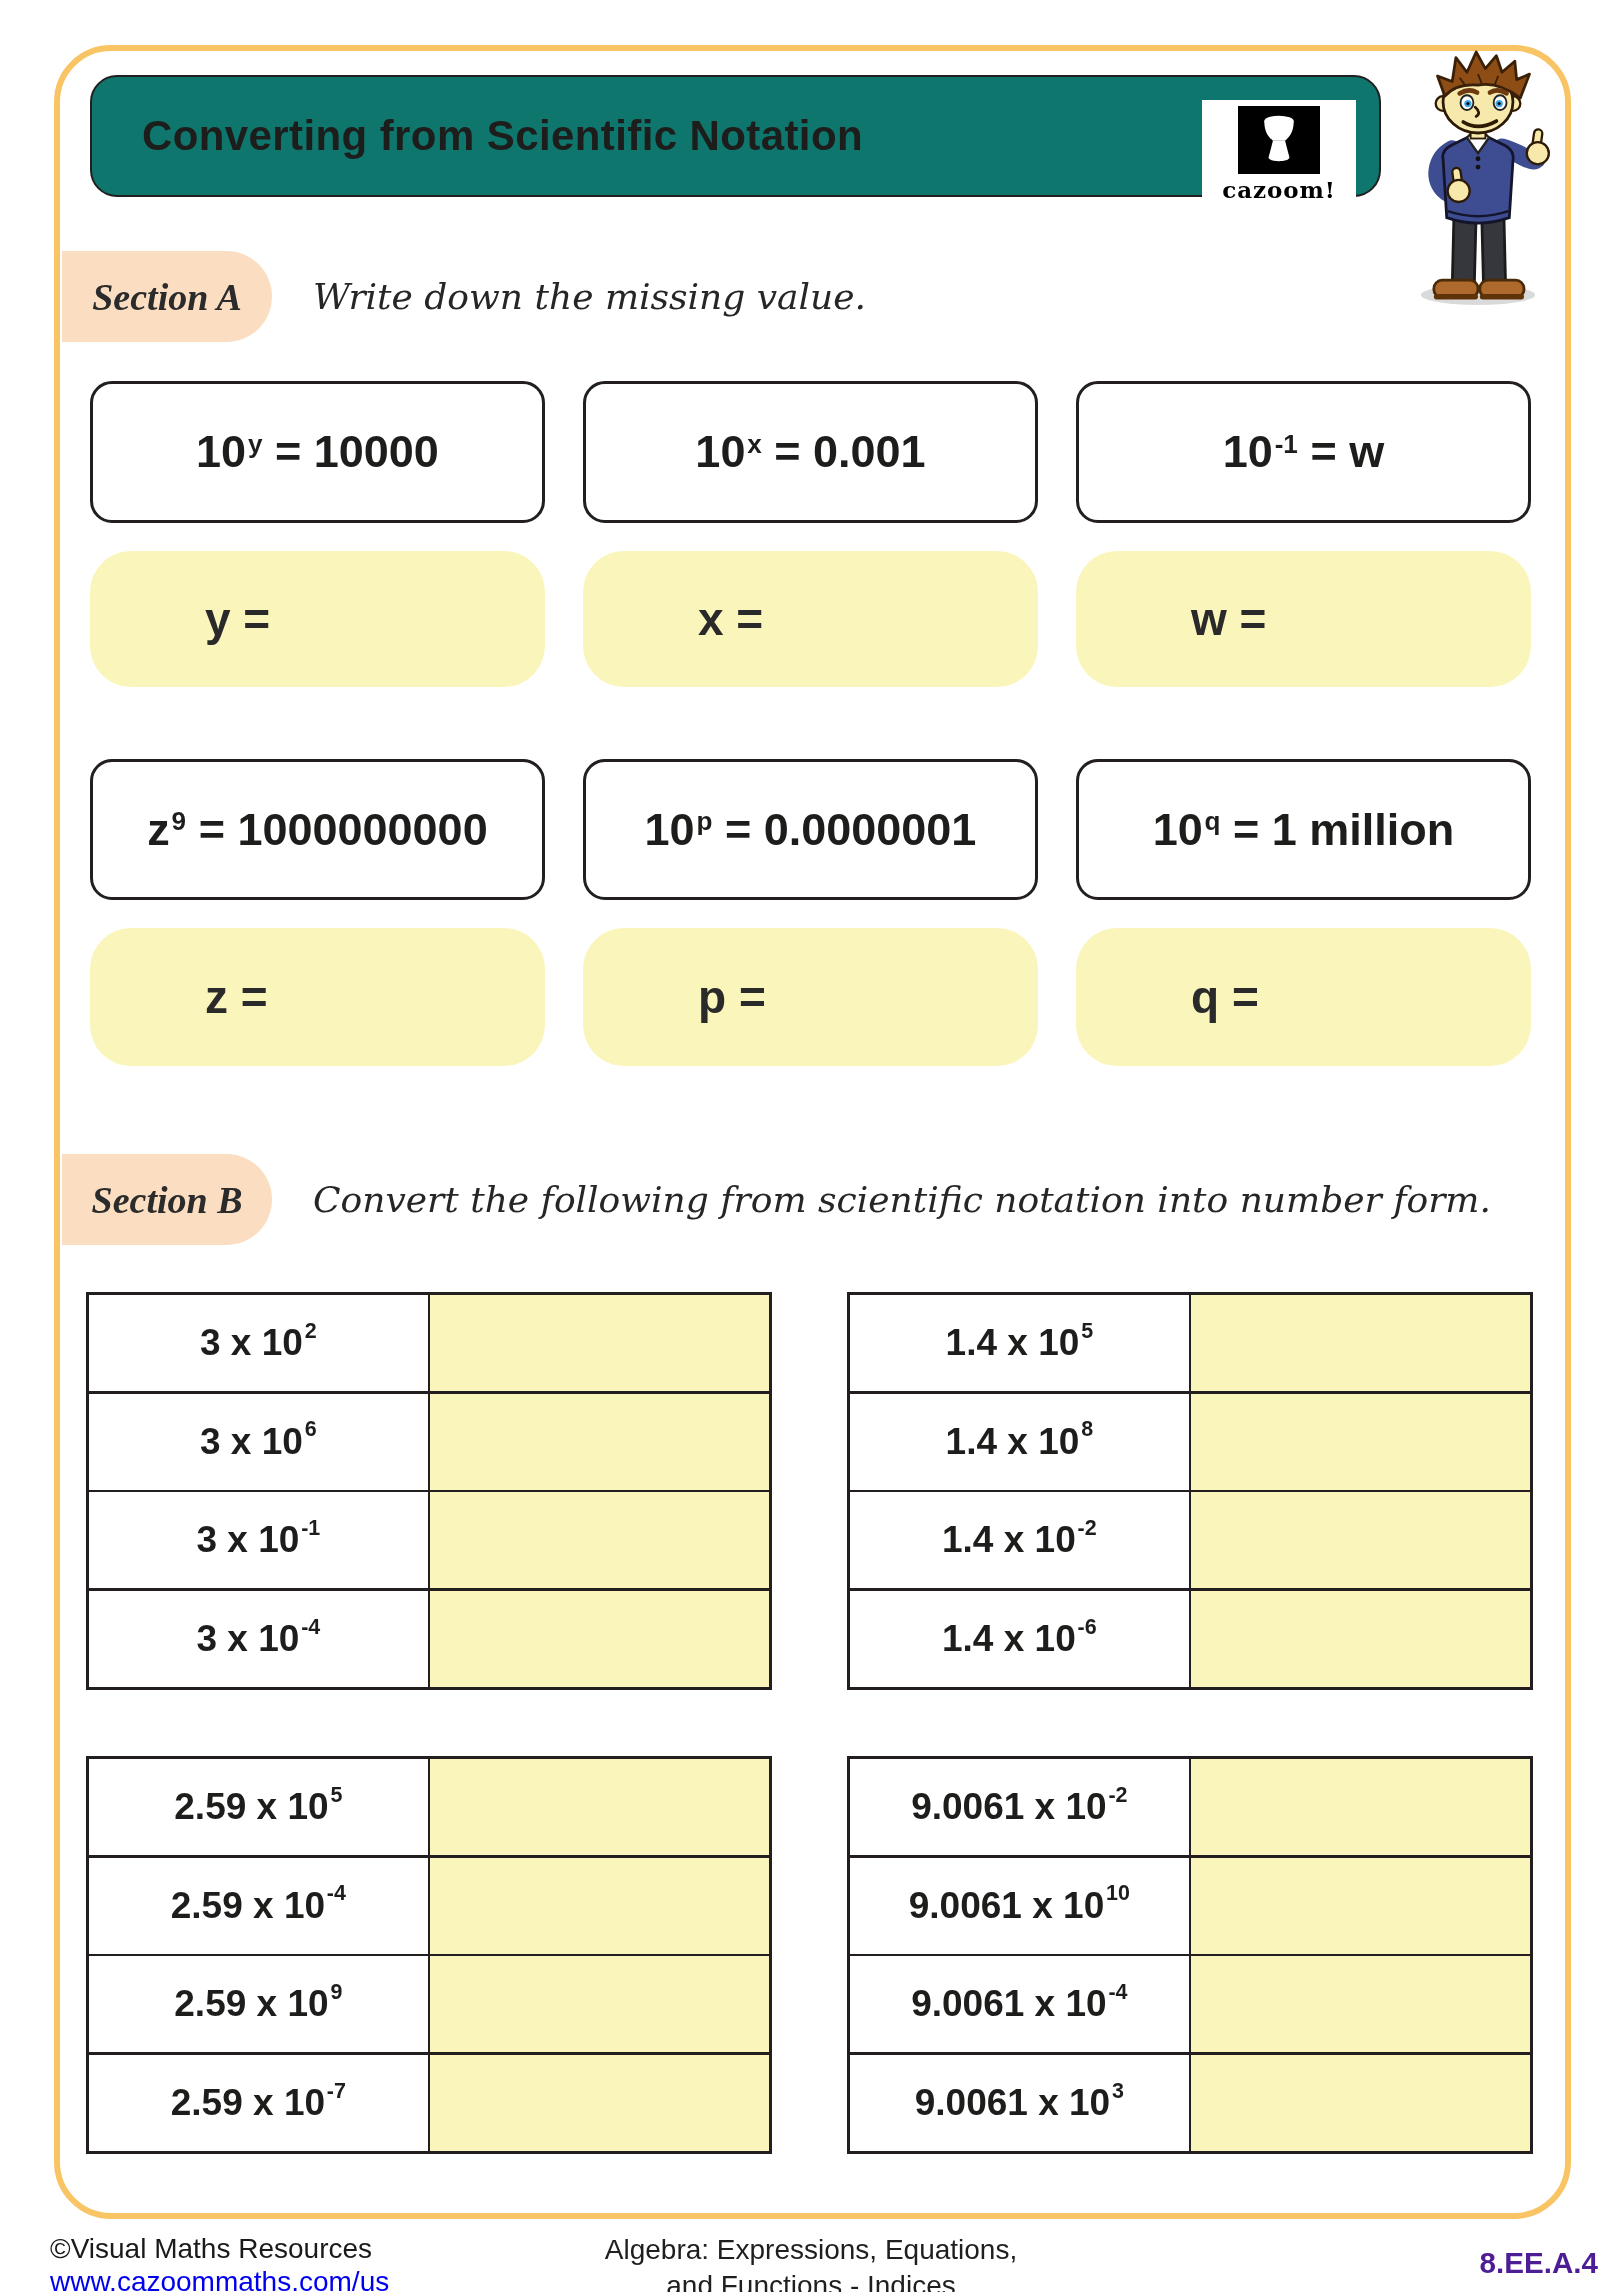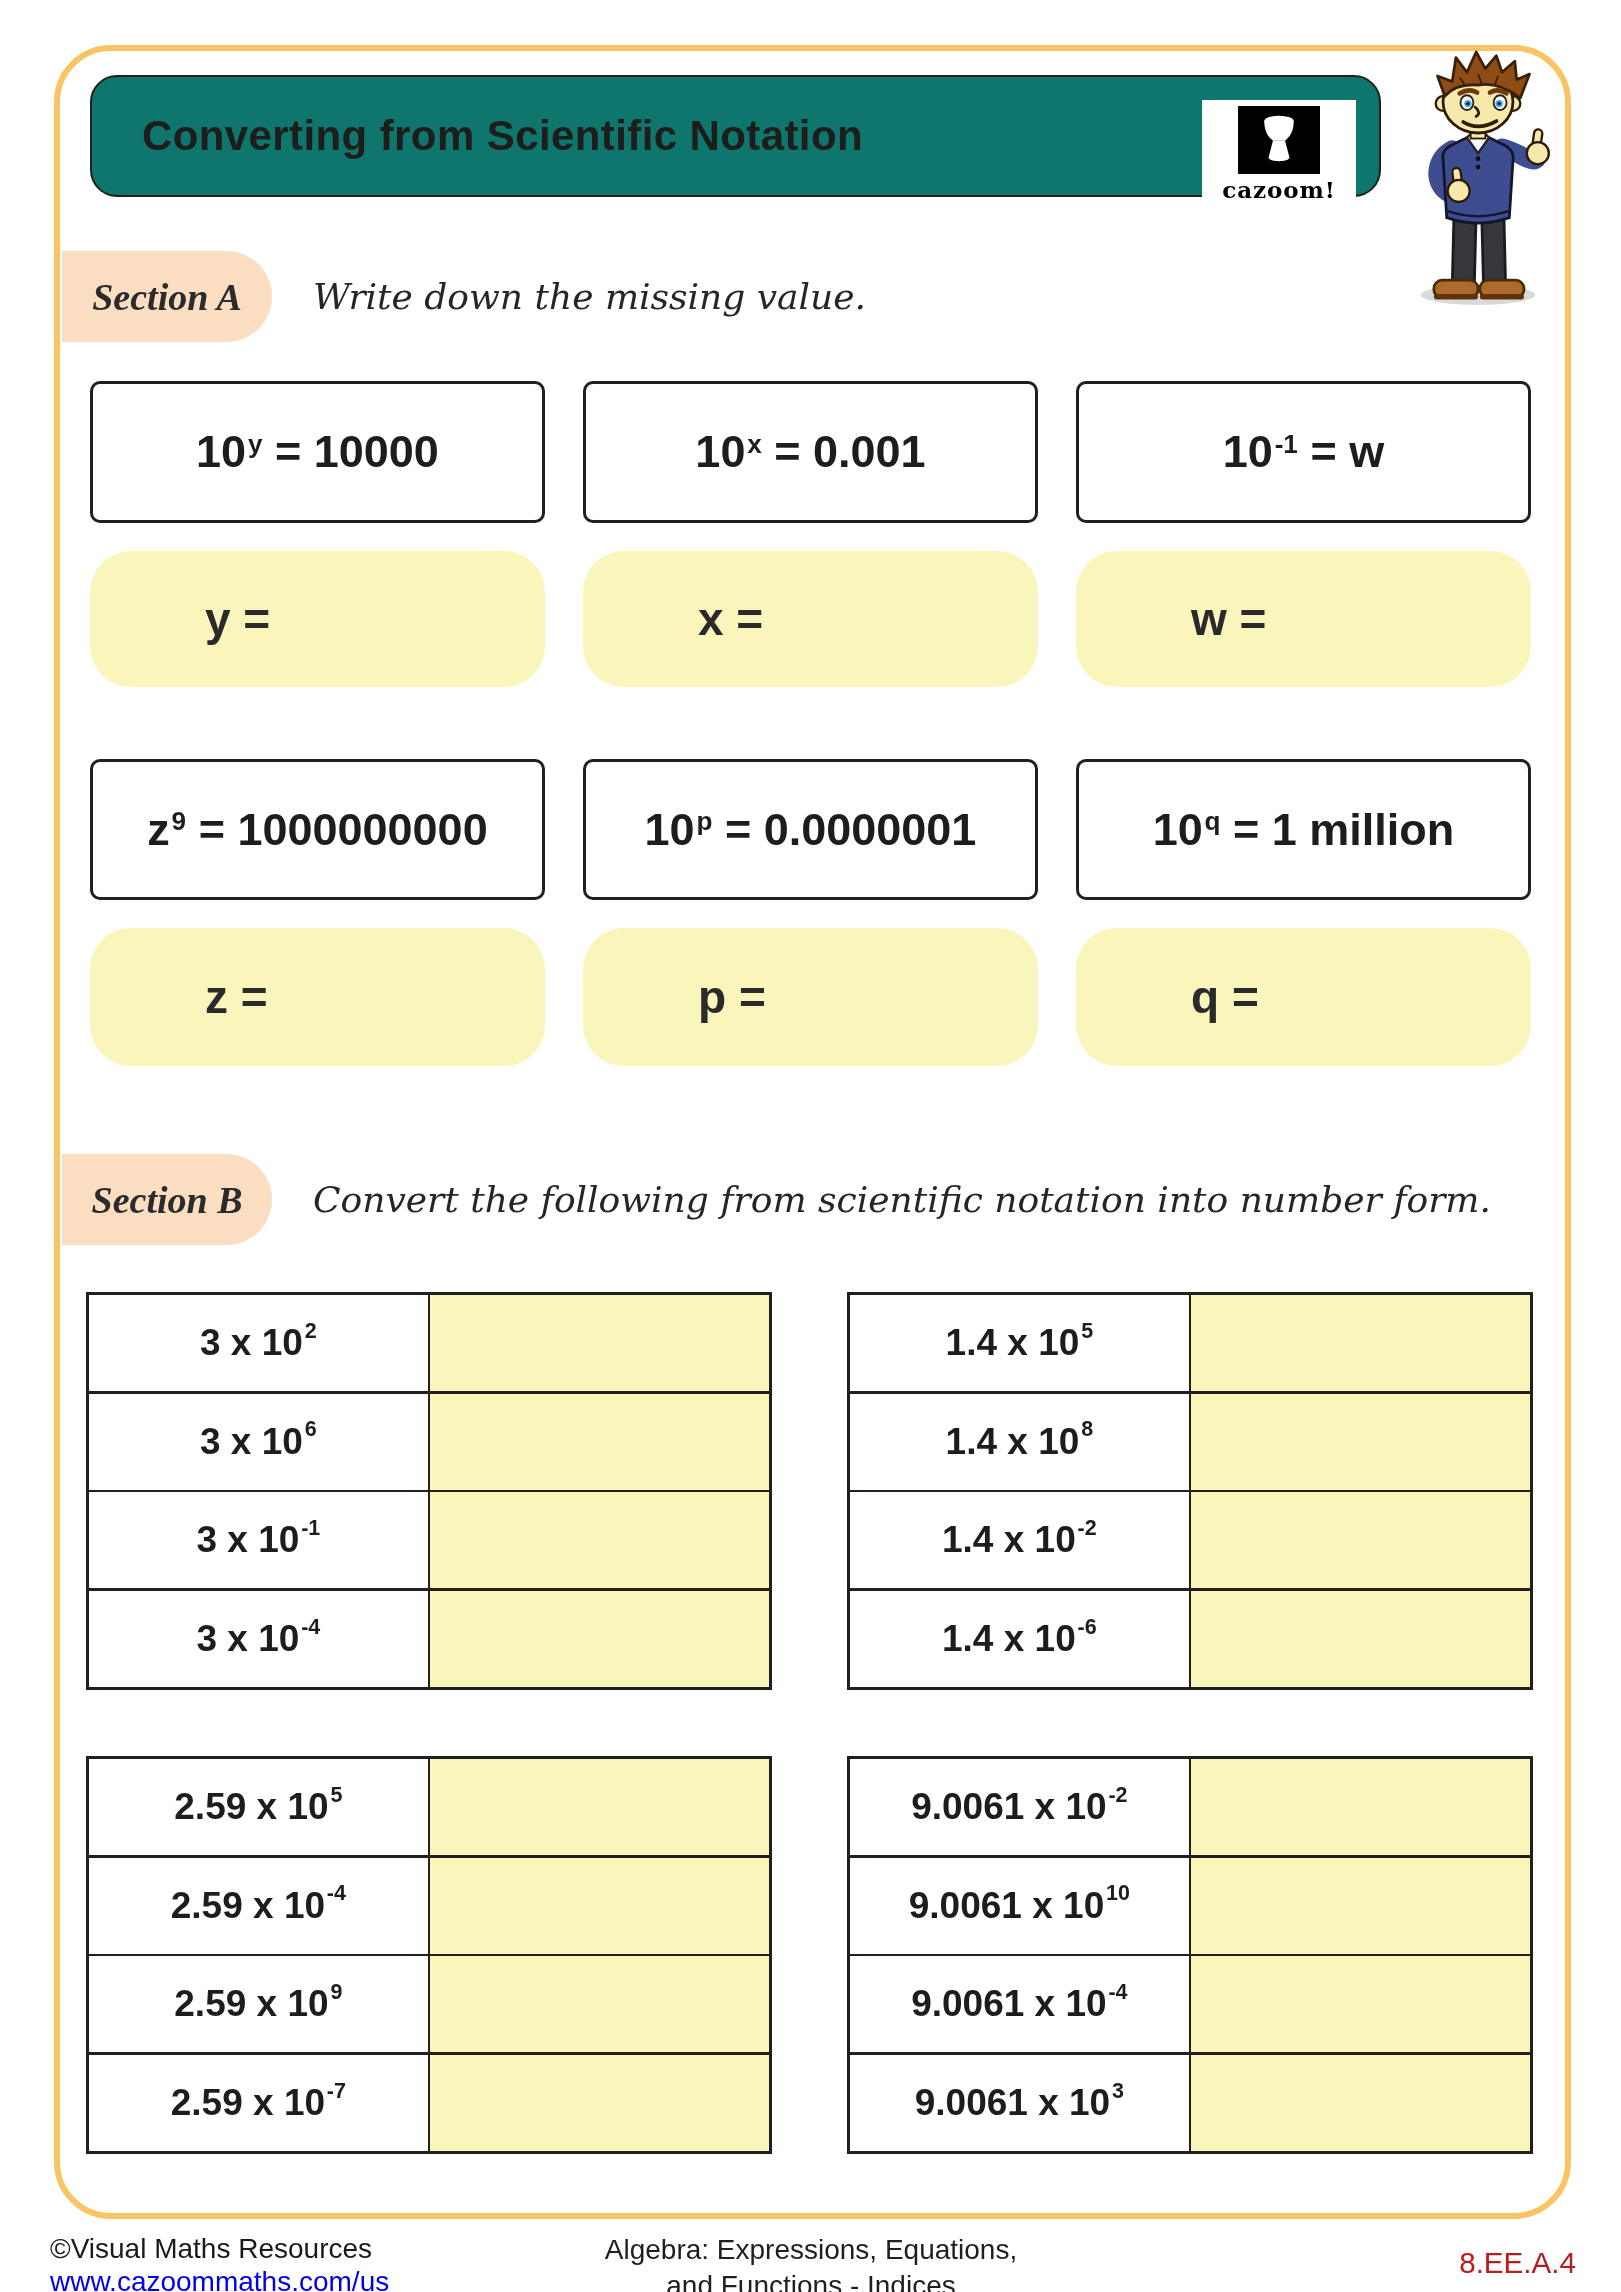--- a/index.html
+++ b/index.html
@@ -20,38 +20,38 @@
   .character{position:absolute;left:1386px;top:50px;width:184px;height:258px;}
   
   .badge{position:absolute;left:62px;width:210px;height:91px;background:#FBDEC2;
          border-radius:0 47px 47px 0;display:flex;align-items:center;justify-content:center;
          font-family:Liberation Serif, serif;font-style:italic;font-weight:bold;
          font-size:38px;color:#2b2b2b;}
   .caption{position:absolute;left:313px;height:91px;display:flex;align-items:center;
          font-family:"DejaVu Serif","Liberation Serif",serif;font-style:italic;
          font-size:36px;color:#262626;justify-content:center;}
   
-  .qcard{position:absolute;width:455px;background:#fff;border:3.6px solid #231f20;border-radius:10px;
+  .qcard{position:absolute;width:455px;background:#fff;border:3.6px solid #231f20;border-radius:22px;
          box-sizing:border-box;display:flex;align-items:center;justify-content:center;
          font-size:45px;font-weight:bold;color:#1d1d1b;}
   .acard{position:absolute;width:455px;background:#FAF6BB;border-radius:41px;box-sizing:border-box;
          display:flex;align-items:center;padding-left:115px;font-size:46px;font-weight:bold;color:#2a2a2a;}
   .sup{font-size:58%;position:relative;top:-.55em;margin-left:1.8px;}
   
   .qtable{position:absolute;width:686px;box-sizing:border-box;border:3.6px solid #231f20;background:#231f20;
           display:grid;grid-template-columns:1fr 1fr;grid-auto-rows:96px;gap:2.7px;}
   .tcell{display:flex;align-items:center;justify-content:center;font-size:37px;font-weight:bold;color:#1d1d1b;text-align:center;}
   .tcell.expr{background:#ffffff;}
   .tcell.blank{background:#FAF6BB;}
   
   .footer-left{position:absolute;left:50px;top:2232px;font-size:28px;line-height:33px;color:#1a1a1a;}
   .weblink{color:#0000EE;text-decoration:underline;cursor:pointer;}
   .footer-center{position:absolute;left:0;width:1622px;top:2232px;text-align:center;
                  font-size:28px;line-height:36px;color:#1f1f1f;}
-  .footer-right{position:absolute;right:46px;top:2246px;font-size:29.6px;color:#b91c1c;}
+  .footer-right{position:absolute;right:24px;top:2246px;font-size:29.6px;color:#4c1d95;font-weight:bold;}
 </style>
 </head>
 <body>
 
 <div class="sheet">
 
   <div class="frame"></div>
 
   <div class="title-box">
     <h1>Converting from Scientific Notation</h1>

